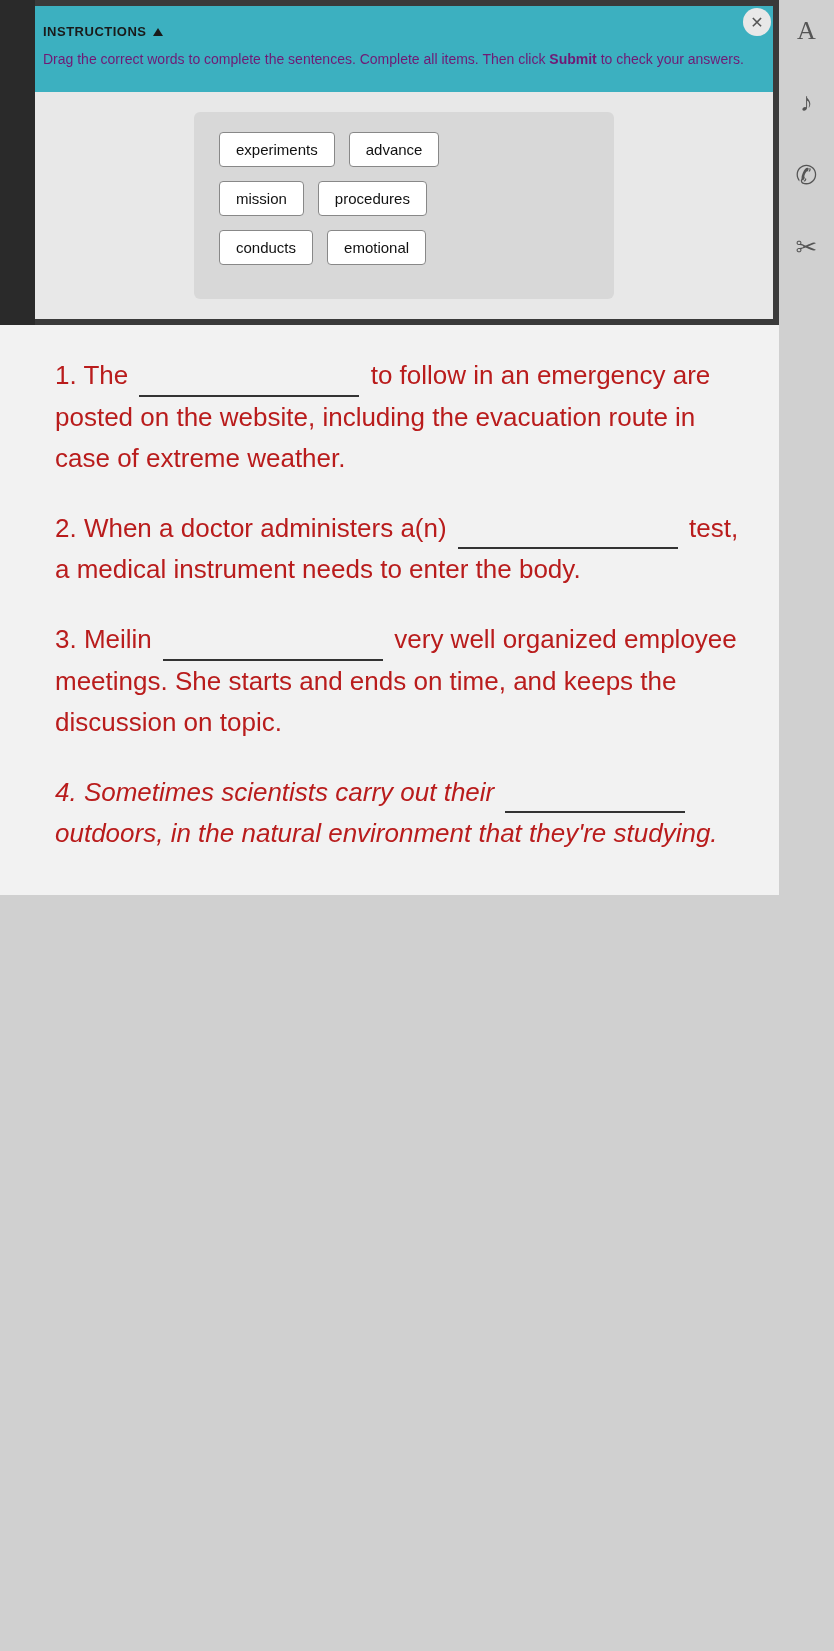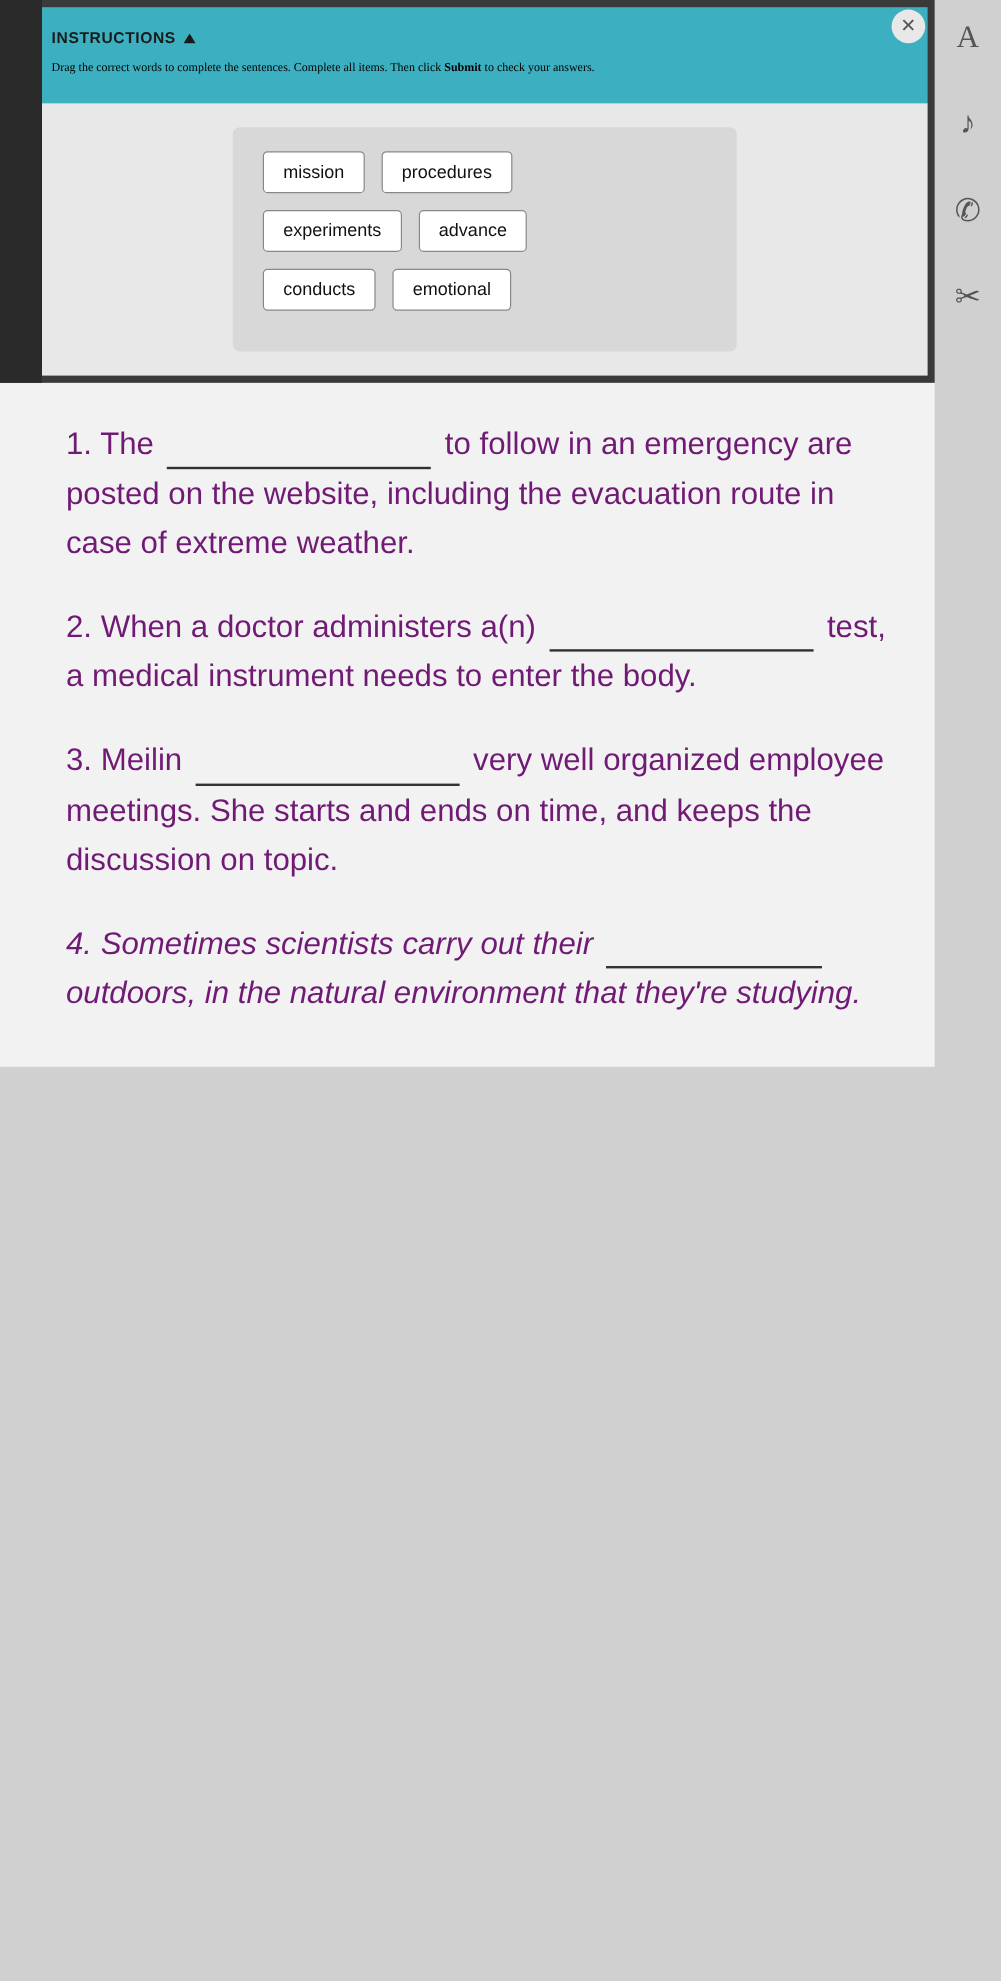--- a/index.html
+++ b/index.html
@@ -74,23 +74,23 @@
 
     .triangle-icon {
       width: 0;
       height: 0;
       border-left: 5px solid transparent;
       border-right: 5px solid transparent;
       border-bottom: 8px solid #1a1a1a;
     }
 
     .instructions-text {
-      font-family: Liberation Serif, serif;
-      font-size: 10px;
-      color: #000000;
+      font-family: Liberation Sans, sans-serif;
+      font-size: 14px;
+      color: #701a75;
       line-height: 1.5;
     }
 
     
     .word-bank-wrapper {
       background-color: #e8e8e8;
       padding: 20px 10px 20px 10px;
     }
 
     .word-bank-box {
@@ -127,21 +127,21 @@
       padding: 30px 40px 40px 55px;
     }
 
     .sentence-block {
       margin-bottom: 0;
     }
 
     .sentence-text {
       font-size: 26px;
       line-height: 1.6;
-      color: #701a75;
+      color: #b91c1c;
       font-family: Arial, sans-serif;
     }
 
     .blank-line {
       display: inline-block;
       width: 220px;
       border-bottom: 2px solid #333;
       vertical-align: bottom;
       margin: 0 4px;
       height: 6px;
@@ -209,26 +209,26 @@
         <div class="triangle-icon"></div>
       </div>
       <p class="instructions-text">
         <span>Drag the correct words to complete the sentences. Complete all items. Then click </span><strong>Submit</strong><span> to check your answers.</span>
       </p>
     </div>
 
     <div class="word-bank-wrapper" style="margin-left: 29px;">
       <div class="word-bank-box">
         <div class="word-bank-row">
+          <div class="word-tile">experiments</div>
+          <div class="word-tile">advance</div>
+        </div>
+        <div class="word-bank-row">
           <div class="word-tile">mission</div>
           <div class="word-tile">procedures</div>
-        </div>
-        <div class="word-bank-row">
-          <div class="word-tile">experiments</div>
-          <div class="word-tile">advance</div>
         </div>
         <div class="word-bank-row">
           <div class="word-tile">conducts</div>
           <div class="word-tile">emotional</div>
         </div>
       </div>
     </div>
   </div>
 
   <div class="sentences-area">

